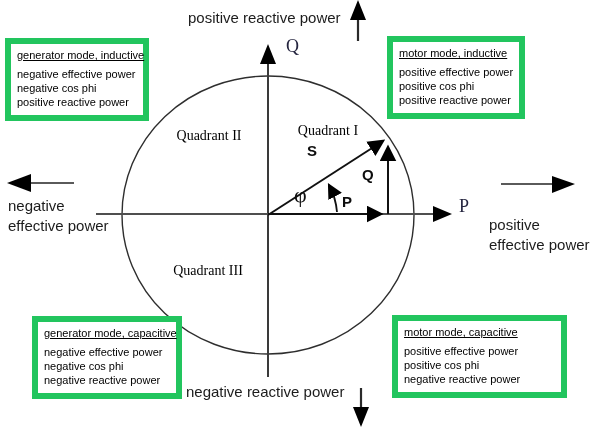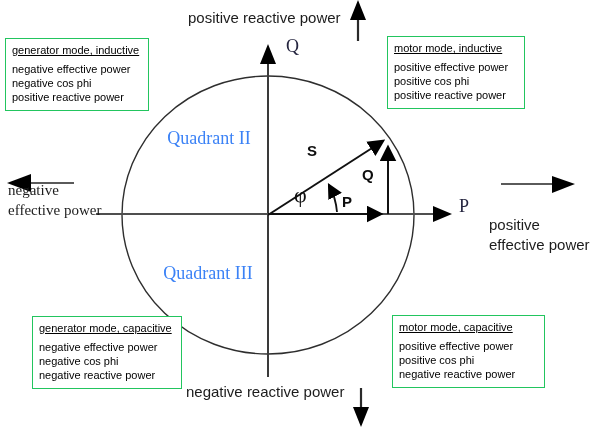--- a/index.html
+++ b/index.html
@@ -23,22 +23,22 @@
   .lbl {
     position: absolute;
     color: #1c1c1c;
     font-size: 15px;
     line-height: 20px;
     white-space: nowrap;
   }
   .quadrant-label {
     position: absolute;
     font-family: "Liberation Serif", serif;
-    font-size: 18px;
-    color: #3b82f6;
+    font-size: 14px;
+    color: #000000;
     white-space: nowrap;
     transform: translateX(-50%);
   }
   .axis-letter {
     position: absolute;
     font-family: "Liberation Serif", serif;
     font-size: 18px;
     color: #262640;
   }
   .vec-label {
@@ -50,21 +50,21 @@
   .phi-label {
     position: absolute;
     font-family: "Liberation Serif", serif;
     font-size: 22px;
     color: #0d0d0d;
   }
   .info-box {
     position: absolute;
     box-sizing: border-box;
     background: #ffffff;
-    border: 1px solid #22c55e;
+    border: 6px solid #22c55e;
     padding: 5px 6px 6px 6px;
     font-size: 11px;
     color: #000000;
   }
   .info-box .box-title {
     text-decoration: underline;
     margin-bottom: 6px;
     white-space: nowrap;
   }
   .info-box .box-line {
@@ -115,33 +115,34 @@
     <g>
       <line x1="501" y1="184" x2="554" y2="184" stroke="#5a5a5a" stroke-width="2.2"></line>
       <polygon points="575,184 552,176 552,193" fill="#000000"></polygon>
     </g>
   </svg>
 
   <div class="lbl" style="left:188px; top:8px;">positive reactive power</div>
 
   <div class="lbl" style="left:186px; top:382px;">negative reactive power</div>
 
-  <div class="lbl" style="left:8px; top:180px;font-family:Liberation Serif, serif;">
+  <div class="lbl" style="left:8px; top:196px;">
     <div>negative</div>
     <div>effective power</div>
   </div>
 
   <div class="lbl" style="left:489px; top:196px;margin-top:19px;">
     <div>positive</div>
     <div>effective power</div>
   </div>
 
   <div class="axis-letter" style="left:286px; top:36px;">Q</div>
   <div class="axis-letter" style="left:459px; top:196px;">P</div>
 
+  <div class="quadrant-label" style="left:328px; top:123px;">Quadrant I</div>
   <div class="quadrant-label" style="left:209px; top:128px;">Quadrant II</div>
   <div class="quadrant-label" style="left:208px; top:263px;font-family:Liberation Serif, serif;">Quadrant III</div>
 
   <div class="vec-label" style="left:307px; top:142px;">S</div>
   <div class="vec-label" style="left:362px; top:166px;">Q</div>
   <div class="vec-label" style="left:342px; top:193px;">P</div>
   <div class="phi-label" style="left:294px; top:182px;">φ</div>
 
   <div class="info-box" style="left:5px; top:38px; width:144px;">
     <div class="box-title">generator mode, inductive</div>
@@ -157,20 +158,20 @@
     <div class="box-line">positive reactive power</div>
   </div>
 
   <div class="info-box" style="left:5px; top:316px; width:150px;margin-left:27px;">
     <div class="box-title">generator mode, capacitive</div>
     <div class="box-line">negative effective power</div>
     <div class="box-line">negative cos phi</div>
     <div class="box-line">negative reactive power</div>
   </div>
 
-  <div class="info-box" style="left:392px; top:315px; width:153px;">
+  <div class="info-box" style="left:392px; top:315px; width:175px;">
     <div class="box-title">motor mode, capacitive</div>
     <div class="box-line">positive effective power</div>
     <div class="box-line">positive cos phi</div>
     <div class="box-line">negative reactive power</div>
   </div>
 
 </div>
 
 </body></html>

